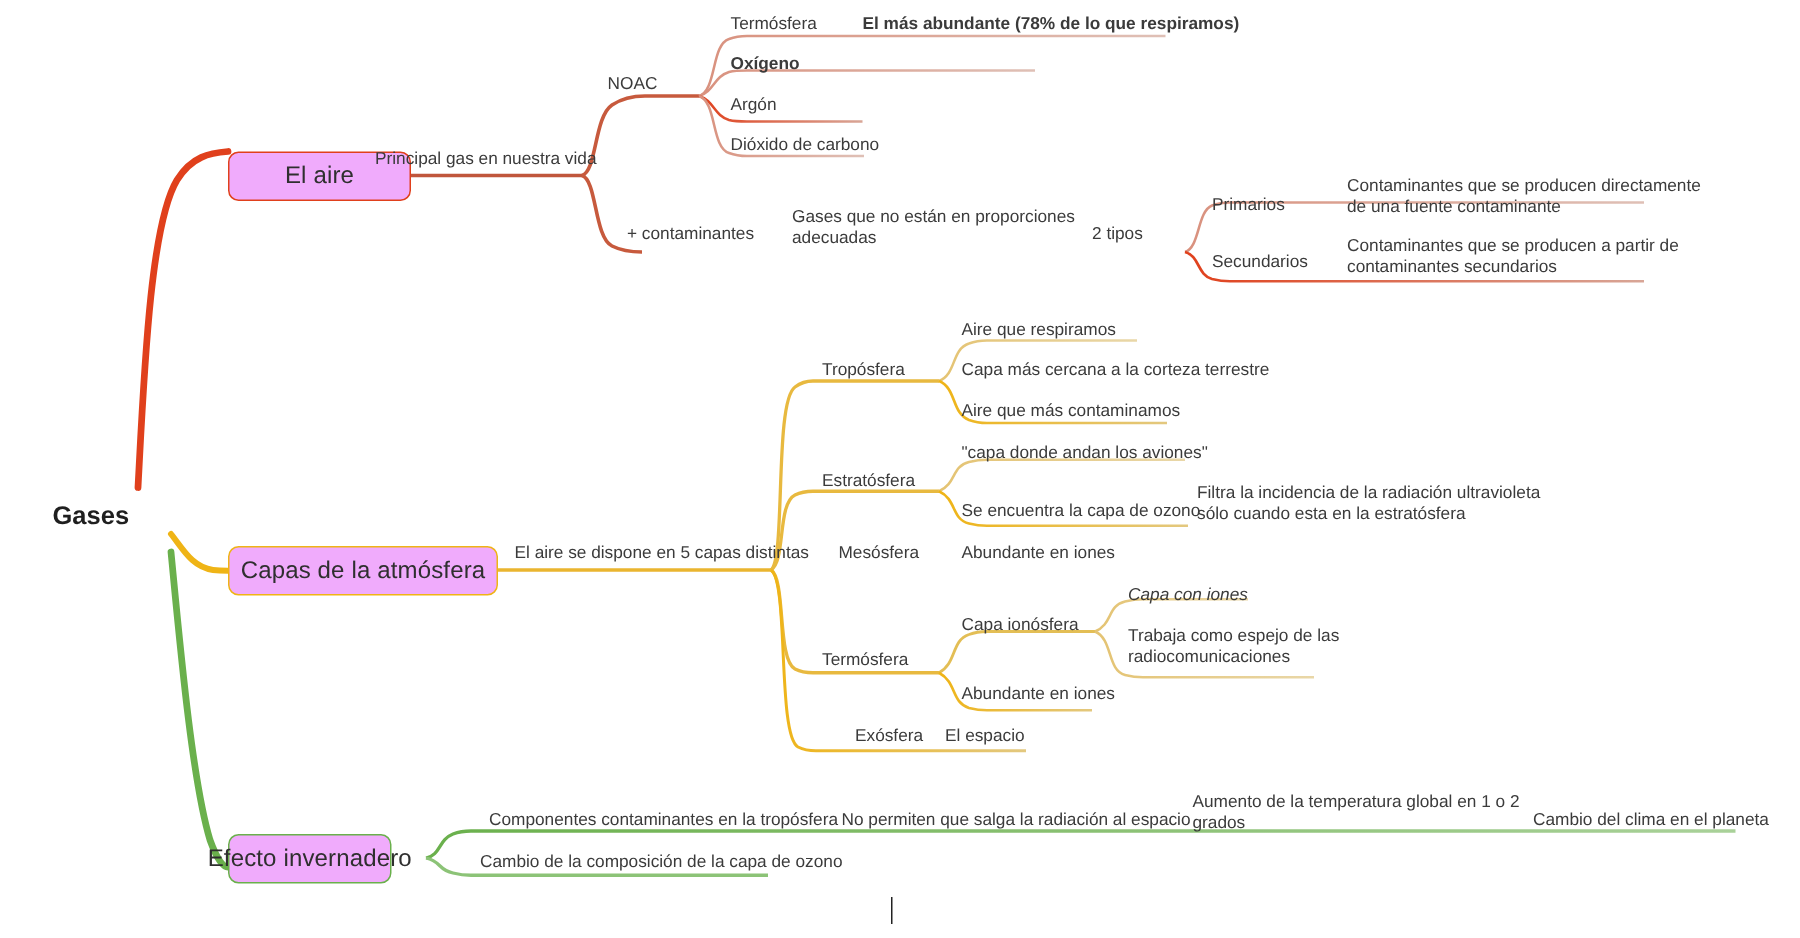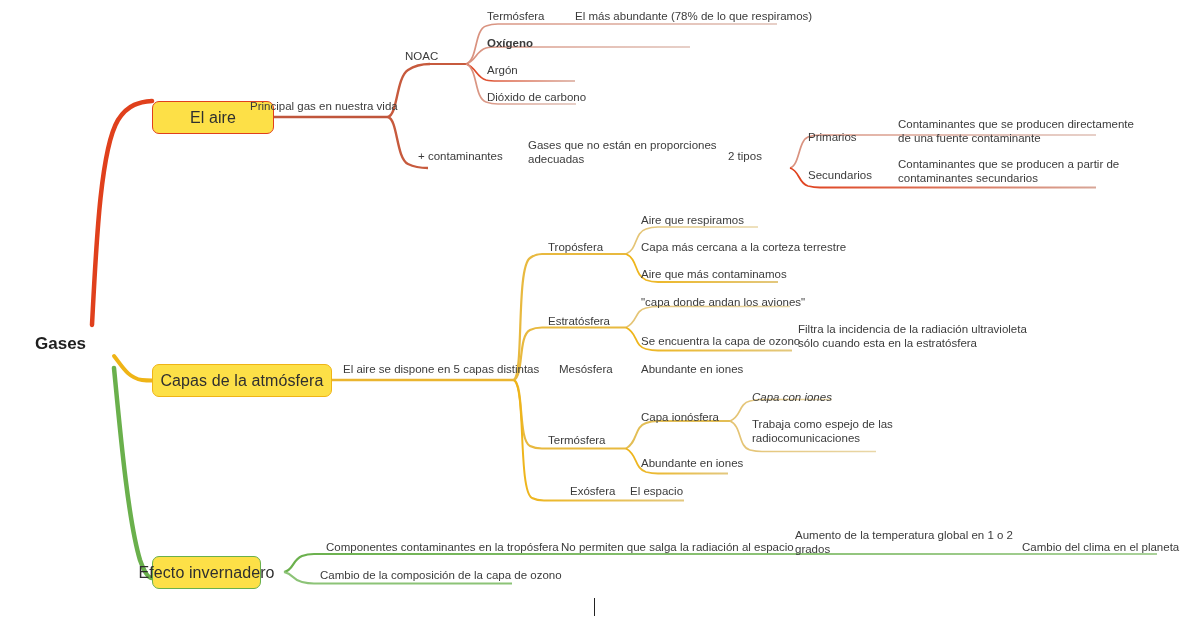--- a/index.html
+++ b/index.html
@@ -23,21 +23,21 @@
     left: 0;
     top: 0;
     width: 1200px;
     height: 625px;
     pointer-events: none;
   }
   .node-box {
     position: absolute;
     box-sizing: border-box;
     border-radius: 7px;
-    background: #fde047;
+    background: #f0abfc;
     display: flex;
     align-items: center;
     justify-content: center;
     white-space: nowrap;
   }
   .node-box .label {
     font-size: 16px;
     color: #2f2f2f;
     letter-spacing: 0.1px;
   }
@@ -181,21 +181,21 @@
   <div class="node-box" style="left:152px; top:556px; width:109px; height:33px; border:1.6px solid #6ab04c;">
     <span class="label">Efecto invernadero</span>
   </div>
 
   <div class="leaf" style="left:250px; top:100px;">Principal gas en nuestra vida</div>
 
   <div class="leaf" style="left:405px; top:50px;">NOAC</div>
 
   <div class="leaf" style="left:487px; top:10px;">Termósfera</div>
 
-  <div class="leaf" style="left:575px; top:10px;">El más abundante (78% de lo que respiramos)</div>
+  <div class="leaf" style="left:575px; top:10px;font-weight:bold;">El más abundante (78% de lo que respiramos)</div>
 
   <div class="leaf" style="left:487px; top:37px;font-weight:bold;">Oxígeno</div>
 
   <div class="leaf" style="left:487px; top:64px;">Argón</div>
 
   <div class="leaf" style="left:487px; top:91px;">Dióxido de carbono</div>
 
   <div class="leaf" style="left:418px; top:150px;">+ contaminantes</div>
 
   <div class="leaf" style="left:528px; top:139px;">Gases que no están en proporciones

